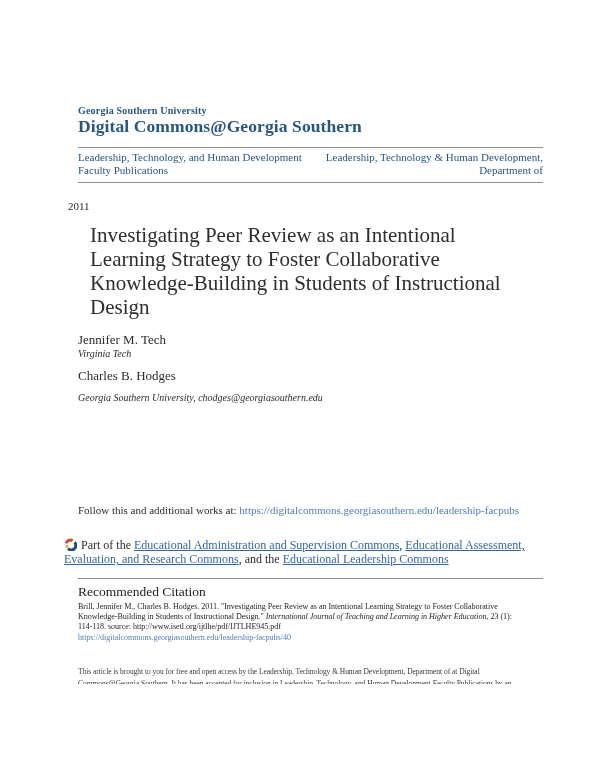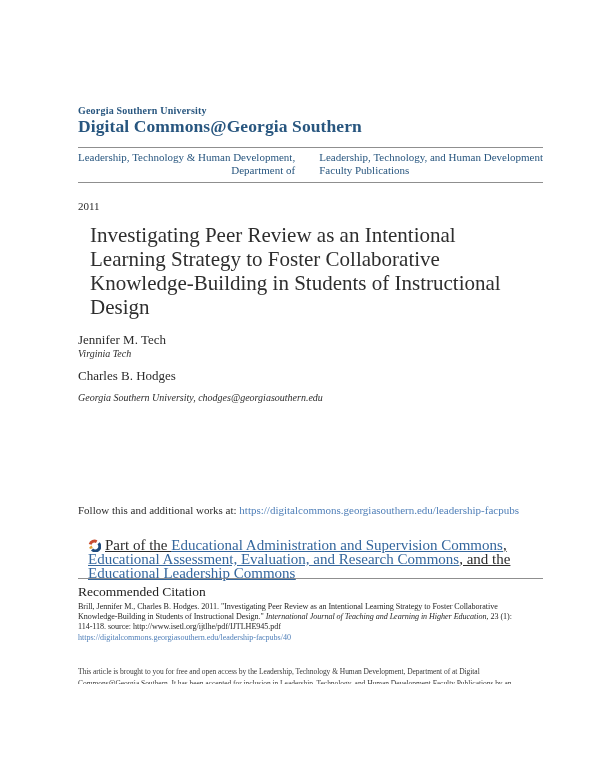--- a/index.html
+++ b/index.html
@@ -12,28 +12,28 @@
   .repo-title{position:absolute;left:78px;top:116px;font-size:17.5px;font-weight:bold;
     color:var(--navy,#28567F);letter-spacing:.1px;}
   .rule{position:absolute;left:78px;width:465px;height:0;border-top:1px solid var(--rule-gray,#8F8F8F);}
   .rule-1{top:147px;}
   .rule-2{top:182px;}
   .rule-3{top:578px;}
   .subrow{position:absolute;left:78px;top:151px;width:465px;display:flex;
     justify-content:space-between;font-size:11px;line-height:13px;color:var(--navy,#28567F);}
   .subcol{white-space:pre;}
   .subcol.right{text-align:right;}
-  .year{position:absolute;left:78px;top:200px;font-size:11px;color:#2b2b2b;}
+  .year{position:absolute;left:68px;top:200px;font-size:11px;color:#2b2b2b;}
   .doc-title{position:absolute;left:90px;top:223px;font-size:21px;line-height:24px;
     white-space:pre;color:#2e2e2e;}
   .author-name{position:absolute;left:78px;font-size:13px;color:#2b2b2b;}
   .author-affil{position:absolute;left:78px;font-size:10px;font-style:italic;color:#2b2b2b;}
   .a1n{top:332px;} .a1a{top:348px;} .a2n{top:368px;} .a2a{top:392px;}
   .follow{position:absolute;left:78px;top:503px;width:470px;font-size:11px;line-height:14.5px;color:#2b2b2b;}
-  .commons{position:absolute;left:88px;top:538px;width:470px;font-size:15px;line-height:14px;color:#2b2b2b;text-decoration:underline;}
+  .commons{position:absolute;left:64px;top:538px;width:470px;font-size:12px;line-height:14px;color:#2b2b2b;}
   a{cursor:pointer;}
   .url-link{color:var(--link-blue,#4F7FB8);text-decoration:none;}
   .commons-link{color:var(--commons-link-blue,#35679E);text-decoration:underline;}
   .dc-icon{display:inline-block;vertical-align:-2px;margin-right:4px;}
   .rec-heading{position:absolute;left:78px;top:584px;font-size:13.5px;color:#222;}
   .citation{position:absolute;left:78px;top:602px;font-size:8.1px;line-height:10.2px;
     white-space:pre;letter-spacing:-.05px;color:#262626;}
   .citation .journal{font-style:italic;}
   .citation .url-link{text-decoration:none;margin-top:17px;}
   .footer{position:absolute;left:78px;top:666px;font-size:7.5px;line-height:11.8px;
@@ -44,24 +44,24 @@
 <body>
 
 <div class="page">
 
   <div class="eyebrow">Georgia Southern University</div>
   <div class="repo-title">Digital Commons@Georgia Southern</div>
 
   <div class="rule rule-1"></div>
 
   <div class="subrow">
+    <div class="subcol left">Leadership, Technology, and Human Development
+Faculty Publications</div>
     <div class="subcol right">Leadership, Technology &amp; Human Development,
 Department of</div>
-    <div class="subcol left">Leadership, Technology, and Human Development
-Faculty Publications</div>
   </div>
 
   <div class="rule rule-2"></div>
 
   <div class="year">2011</div>
 
   <div class="doc-title">Investigating Peer Review as an Intentional
 Learning Strategy to Foster Collaborative
 Knowledge-Building in Students of Instructional
 Design</div>

